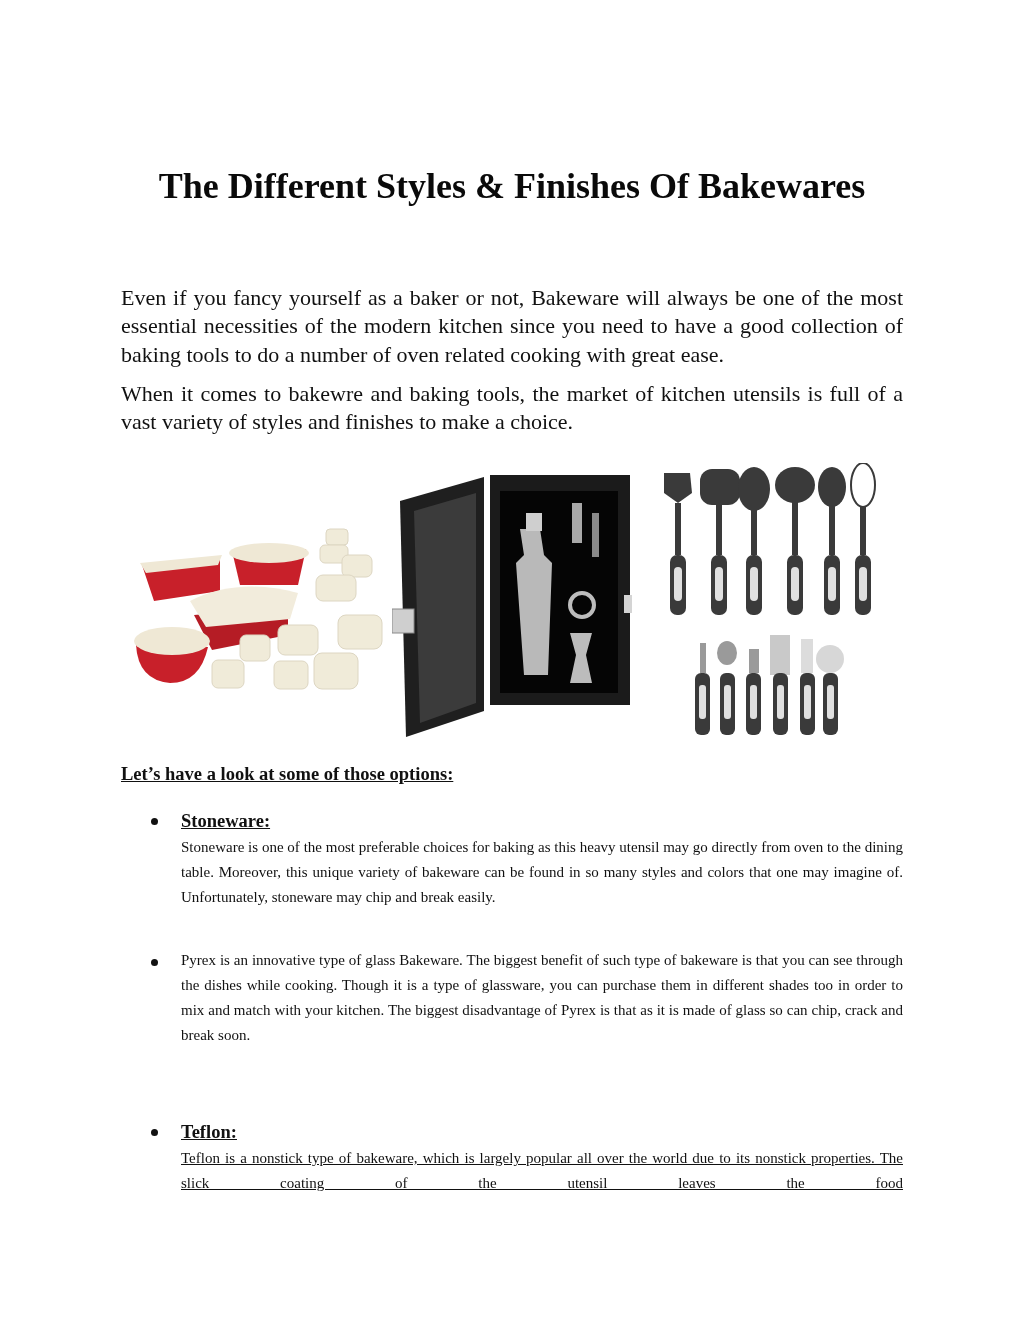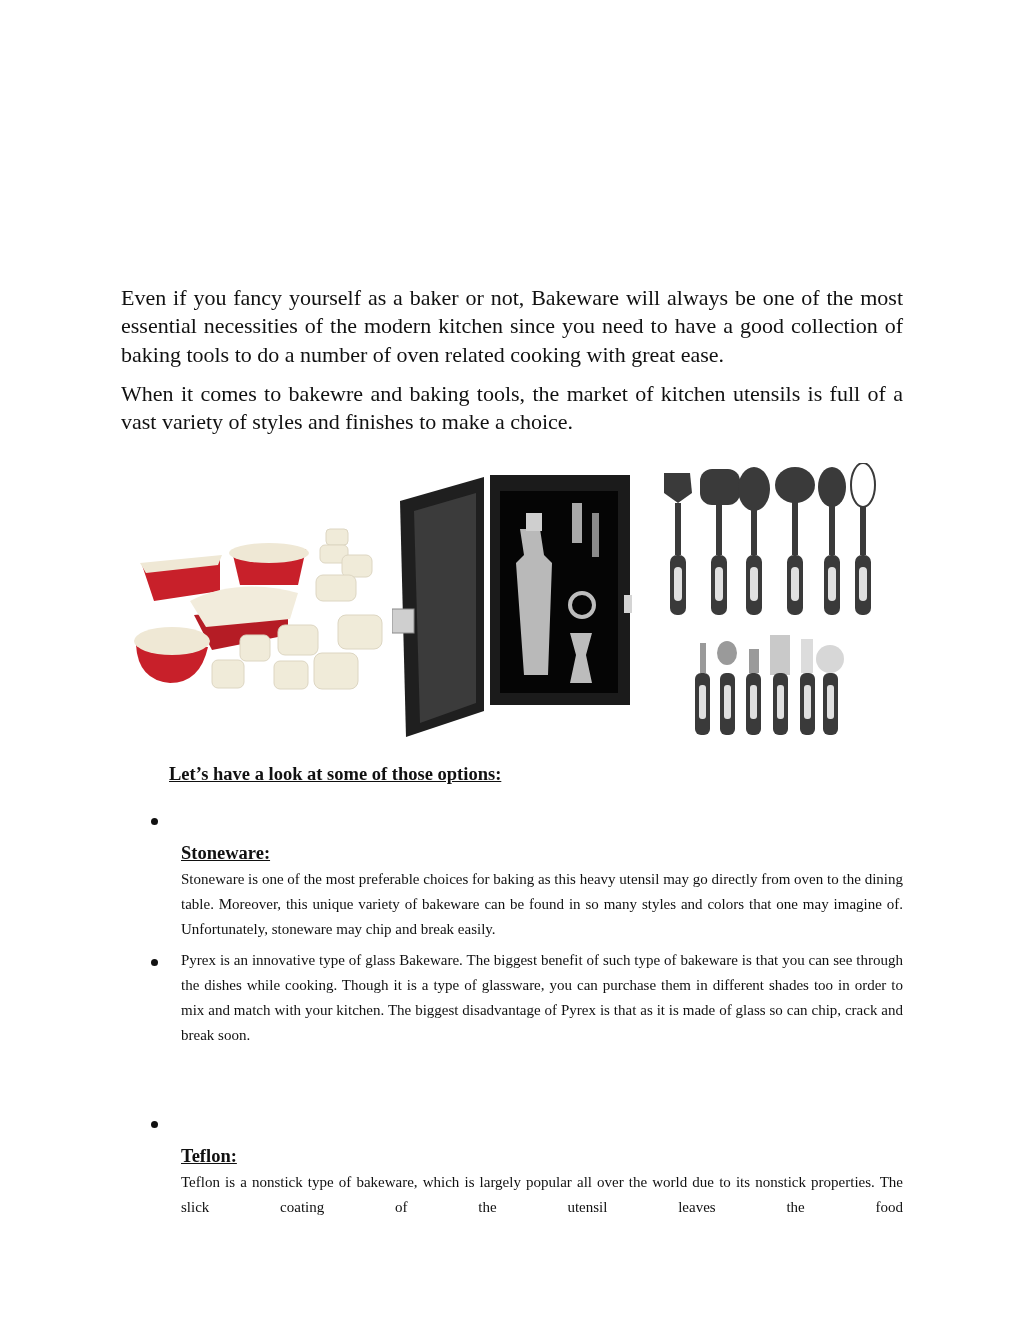--- a/index.html
+++ b/index.html
@@ -20,46 +20,45 @@
       text-align-last: left;
     }
     .p1 { top: 284px; }
     .p2 { top: 380px; }
     .images { position: absolute; left: 0; top: 455px; width: 1024px; height: 290px; }
     .img-box { position: absolute; }
     .heading {
       position: absolute; left: 121px; top: 760px;
       font-weight: bold; font-size: 18.5px; line-height: 28px;
       text-decoration: underline;
-      margin-left: 48px;
     }
     .list { position: absolute; left: 0; top: 806px; width: 1024px; }
     .item { position: absolute; left: 181px; width: 722px; }
     .bullet {
       position: absolute; left: -30px; top: 11px; width: 7px; height: 7px;
       border-radius: 50%; background: #111;
     }
     .item-title {
       font-weight: bold; text-decoration: underline; font-size: 18.5px; line-height: 28.3px;
       display: block;
-      margin-top: 32px;
     }
     .item-body {
       font-size: 15px; line-height: 25px; text-align: justify; text-align-last: left;
       display: block;
     }
     .i1 { top: 1px; }
     .i2 { top: 142px; }
-    .i3 { top: 304px; }
+    .i3 { top: 312px; text-decoration: underline; }
   </style>
 </head>
 <body>
 
 <div class="page">
 
+  <div class="title">The Different Styles &amp; Finishes Of Bakewares</div>
 
   <div class="para p1">Even if you fancy yourself as a baker or not, Bakeware will always be one of the most essential necessities of the modern kitchen since you need to have a good collection of baking tools to do a number of oven related cooking with great ease.</div>
   <div class="para p2">When it comes to bakewre and baking tools, the market of kitchen utensils is full of a vast variety of styles and finishes to make a choice.</div>
 
   <div class="images">
 
     <div class="img-box" style="left:128px; top:60px; width:256px; height:180px;">
       <svg width="256" height="180" viewBox="0 0 256 180">
 
         <path d="M14 50 L92 42 L92 76 L26 86 Z" fill="#c8202a"></path>

